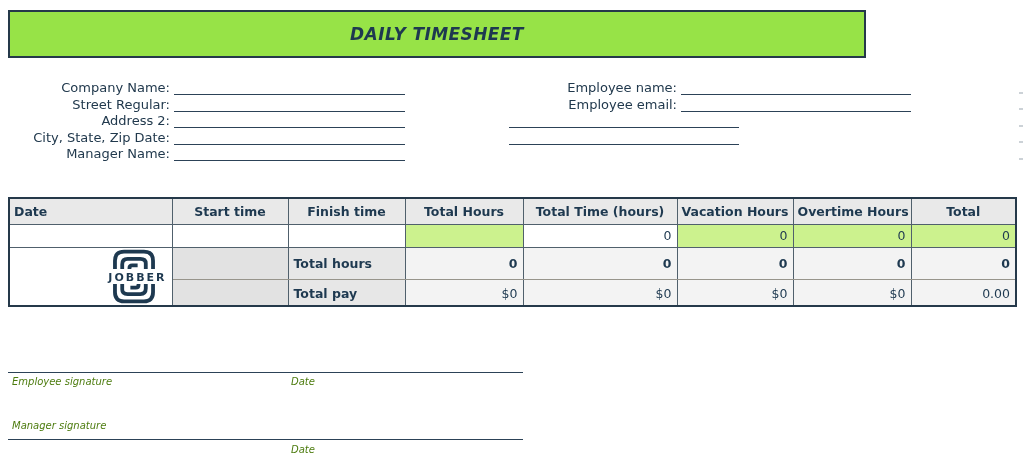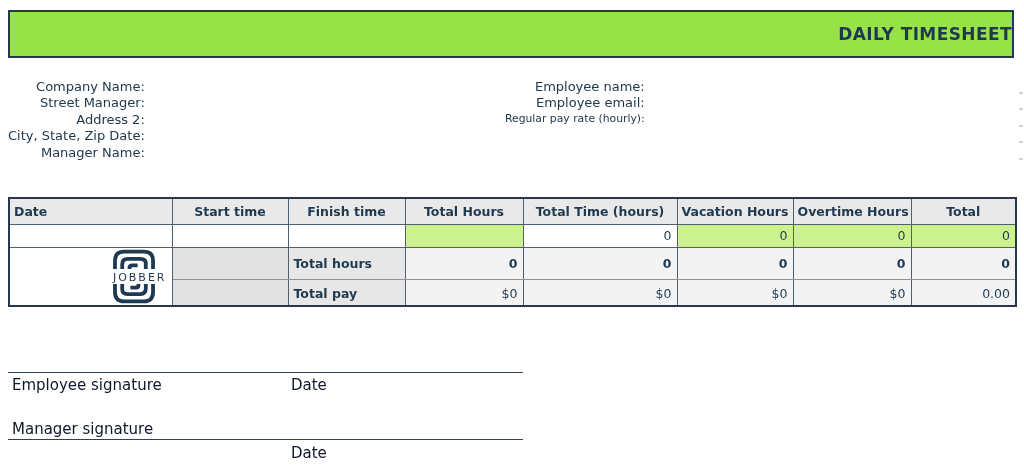--- a/index.html
+++ b/index.html
@@ -8,33 +8,33 @@
     font-family:"DejaVu Sans","Liberation Sans",sans-serif;
     background:#ffffff;
     color:#21394d;
     position:relative;
     overflow:hidden;
   }
   .page { position:absolute; left:0; top:0; width:1024px; height:475px; }
 
   
   .banner {
-    position:absolute; left:8px; top:10px; width:1006px; height:48px;
+    position:absolute; left:8px; top:10px; width:858px; height:48px;
     background:#97e347; border:2px solid #25394a;
-    display:flex; align-items:center; justify-content:flex-end;
+    display:flex; align-items:center; justify-content:center;font-style:italic;
   }
   .banner h1 {
     font-size:17px; font-weight:bold; letter-spacing:.4px; color:#1e3950;
   }
 
   
   .form { position:absolute; top:79px; }
   .form-left  { left:8px; }
   .form-right { left:505px; }
-  .form-row { display:flex; align-items:flex-end; height:16.4px;flex-direction:column; }
+  .form-row { display:flex; align-items:flex-end; height:16.4px; }
   .form-row .lbl {
     text-align:right; font-size:13px; line-height:15px; color:#21394d;
     white-space:nowrap;
   }
   .form-left  .lbl { flex:0 0 162px; }
   .form-right .lbl { flex:0 0 172px; }
   .form-row.small .lbl { font-size:10.8px; line-height:14px; }
   .fill-line {
     border-bottom:1.4px solid #2c4257; height:14px; margin-left:4px;
   }
@@ -67,47 +67,47 @@
     padding-left:5px !important;
   }
   td.graycell { background:#e2e2e2 !important; }
   td.logocell {
     background:#ffffff !important; text-align:center; vertical-align:middle;
     border-bottom:2px solid #25394a;
   }
   .logo { display:inline-block; width:66px; }
   .logo svg { display:block; margin:0 auto; }
   .logo .word {
-    font-size:11px; font-weight:normal; letter-spacing:2px; color:#1e3950;
+    font-size:11px; font-weight:bold; letter-spacing:2px; color:#1e3950;
     line-height:10px; margin:1px 0 1px 2px; text-align:right;
   }
 
   
   .sig-line { position:absolute; left:8px; width:515px; border-top:1.4px solid #2c4257; }
-  .sig-label { position:absolute; font-size:15px; color:#0f172a; }
+  .sig-label { position:absolute; font-size:10px; color:#4d7c0f;font-style:italic; }
 
   
   .edge-mark { position:absolute; left:1019px; width:4px; height:2px; background:#ccd2d7; }
 </style>
 </head>
 <body>
 
 <div class="page">
 
   <div class="banner">
     <h1>DAILY TIMESHEET</h1>
   </div>
 
   <div class="form form-left">
     <div class="form-row">
       <span class="lbl">Company Name:</span>
       <span class="fill-line"></span>
     </div>
     <div class="form-row">
-      <span class="lbl">Street Manager:</span>
+      <span class="lbl">Street Regular:</span>
       <span class="fill-line"></span>
     </div>
     <div class="form-row">
       <span class="lbl">Address 2:</span>
       <span class="fill-line"></span>
     </div>
     <div class="form-row">
       <span class="lbl">City, State, Zip Date:</span>
       <span class="fill-line"></span>
     </div>
@@ -120,21 +120,20 @@
   <div class="form form-right">
     <div class="form-row">
       <span class="lbl">Employee name:</span>
       <span class="fill-line"></span>
     </div>
     <div class="form-row">
       <span class="lbl">Employee email:</span>
       <span class="fill-line"></span>
     </div>
     <div class="form-row small">
-      <span class="lbl">Regular pay rate (hourly):</span>
       <span class="fill-line"></span>
     </div>
     <div class="form-row small">
       <span class="fill-line"></span>
     </div>
   </div>
 
   <table class="sheet">
     <colgroup>
       <col style="width:163px">

